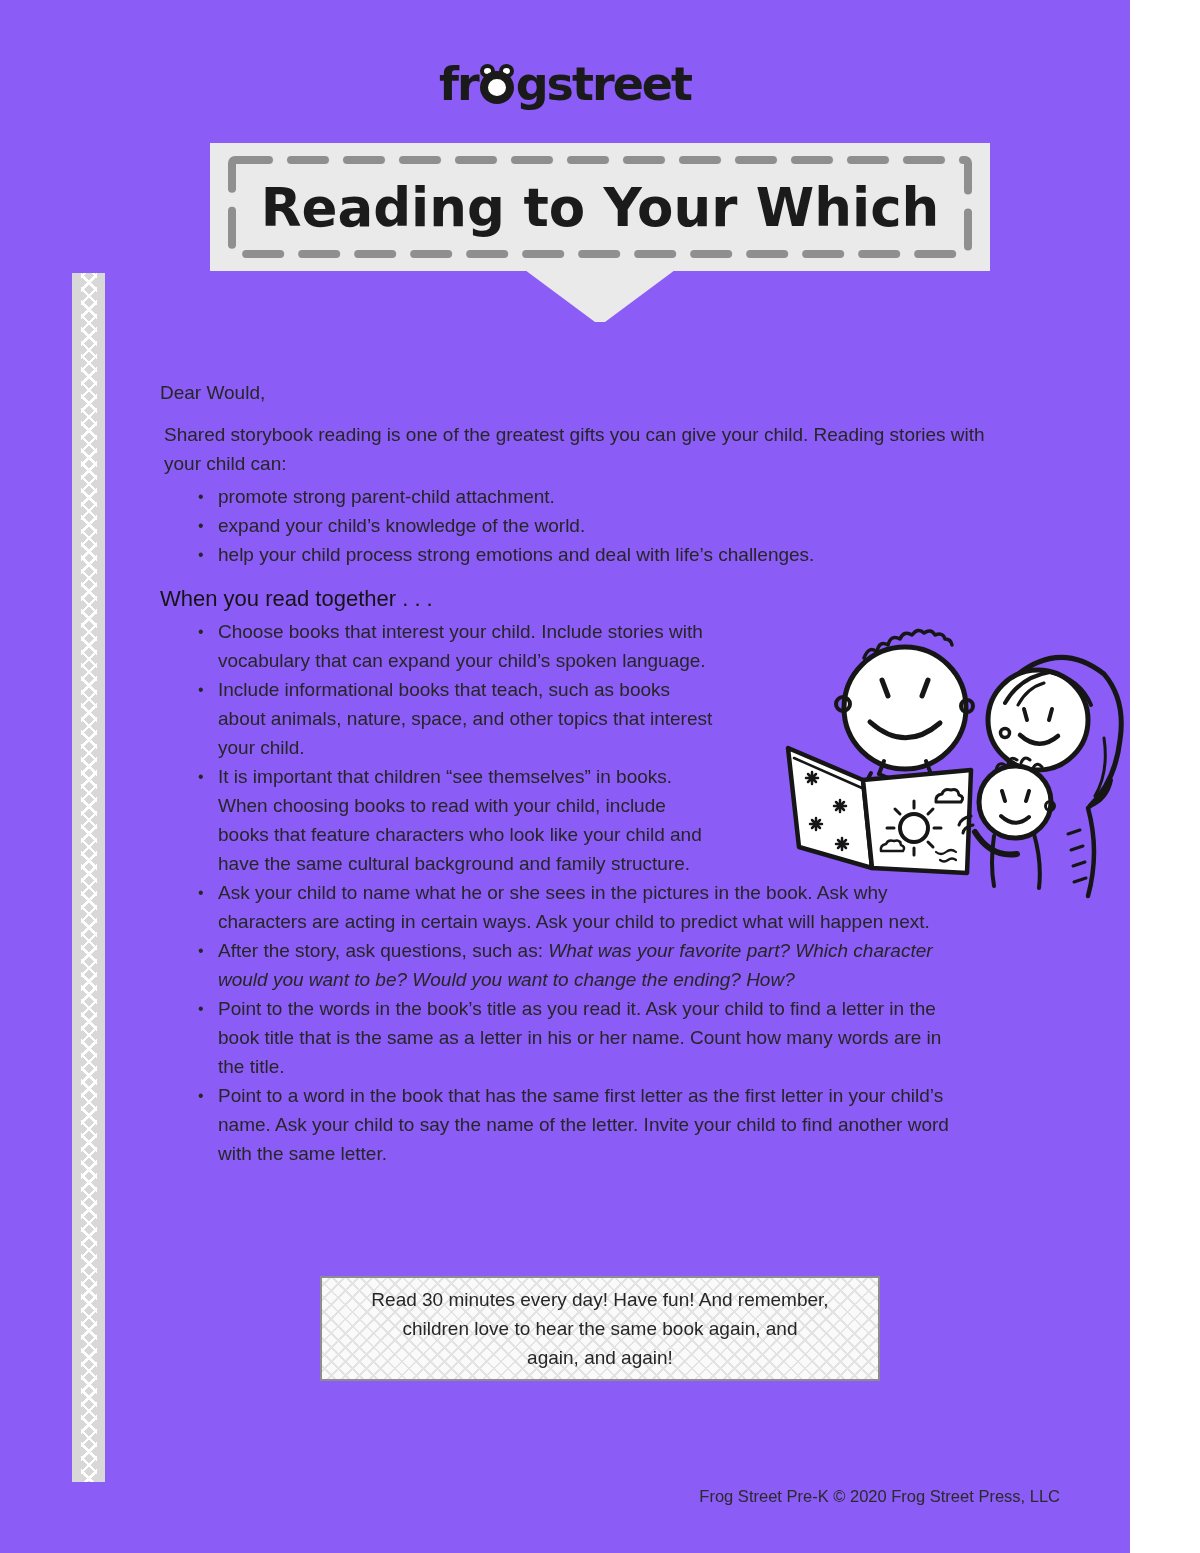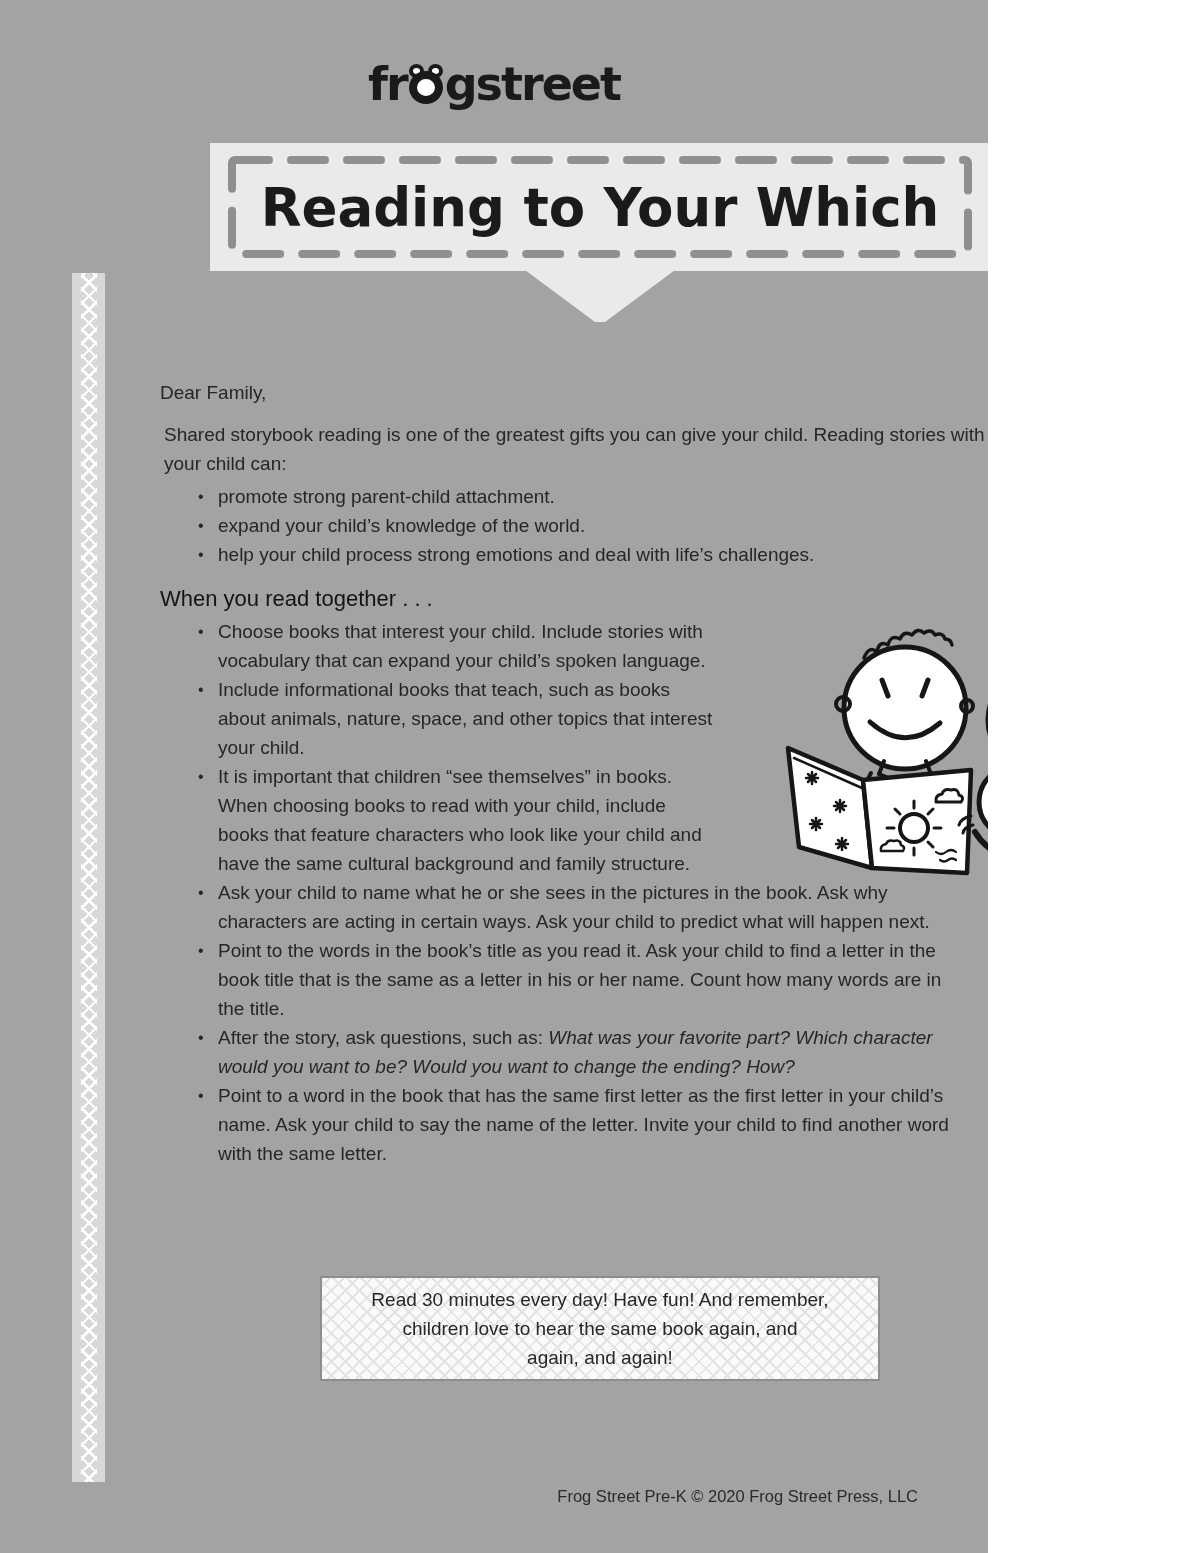--- a/index.html
+++ b/index.html
@@ -1,16 +1,16 @@
 <!DOCTYPE html>
 <html><head>
 <meta charset="utf-8">
 <style>
   html,body{margin:0;padding:0;background:#ffffff;}
-  .page{position:relative;width:988px;height:1553px;background:#a3a3a3;overflow:hidden;
+  .page{position:relative;width:1130px;height:1553px;background:#8b5cf6;overflow:hidden;
         font-family:"Liberation Sans",sans-serif;color:#262626;}
 
   
   .logo{position:absolute;top:62px;left:0;width:100%;text-align:center;
         font-family:"DejaVu Sans",sans-serif;font-weight:bold;font-size:46px;
         letter-spacing:-2px;color:#1a1a1a;line-height:44px;}
   .logo .word{display:inline-flex;align-items:flex-end;}
   .frog-o{position:relative;display:inline-block;width:34px;height:38px;margin:0 2px;}
   .frog-o .ring{position:absolute;left:0;bottom:2px;width:34px;height:33px;border:8px solid #1a1a1a;
         border-radius:50%;background:#fff;box-sizing:border-box;}
@@ -82,21 +82,21 @@
     </svg>
     <div class="banner-title">Reading to Your Which</div>
   </div>
   <svg class="pointer" width="150" height="54" viewBox="0 0 150 54">
     <polygon points="0,0 150,0 80,52 70,52" fill="#eaeaea"></polygon>
   </svg>
 
   <div class="side-strip"></div>
 
   <div class="letter">
-    <p class="salutation">Dear Family,</p>
+    <p class="salutation">Dear Would,</p>
     <p class="intro">Shared storybook reading is one of the greatest gifts you can give your child. Reading stories with
 your child can:</p>
 
     <ul class="bullets">
       <li>promote strong parent-child attachment.</li>
       <li>expand your child’s knowledge of the world.</li>
       <li>help your child process strong emotions and deal with life’s challenges.</li>
     </ul>
 
     <h2 class="section-heading">When you read together . . .</h2>
@@ -106,25 +106,25 @@
 vocabulary that can expand your child’s spoken language.</li>
       <li>Include informational books that teach, such as books
 about animals, nature, space, and other topics that interest
 your child.</li>
       <li>It is important that children “see themselves” in books.
 When choosing books to read with your child, include
 books that feature characters who look like your child and
 have the same cultural background and family structure.</li>
       <li>Ask your child to name what he or she sees in the pictures in the book. Ask why
 characters are acting in certain ways. Ask your child to predict what will happen next.</li>
+      <li><span>After the story, ask questions, such as: </span><span class="italic">What was your favorite part? Which character
+would you want to be? Would you want to change the ending? How?</span></li>
       <li>Point to the words in the book’s title as you read it. Ask your child to find a letter in the
 book title that is the same as a letter in his or her name. Count how many words are in
 the title.</li>
-      <li><span>After the story, ask questions, such as: </span><span class="italic">What was your favorite part? Which character
-would you want to be? Would you want to change the ending? How?</span></li>
       <li>Point to a word in the book that has the same first letter as the first letter in your child’s
 name. Ask your child to say the name of the letter. Invite your child to find another word
 with the same letter.</li>
     </ul>
   </div>
 
   <svg class="illustration" width="372" height="292" viewBox="0 0 372 292">
     <g stroke="#161616" fill="none" stroke-linecap="round" stroke-linejoin="round">
 
       <path d="M243,60 Q290,18 336,54 Q358,80 352,120 Q347,162 322,186" stroke-width="5"></path>

